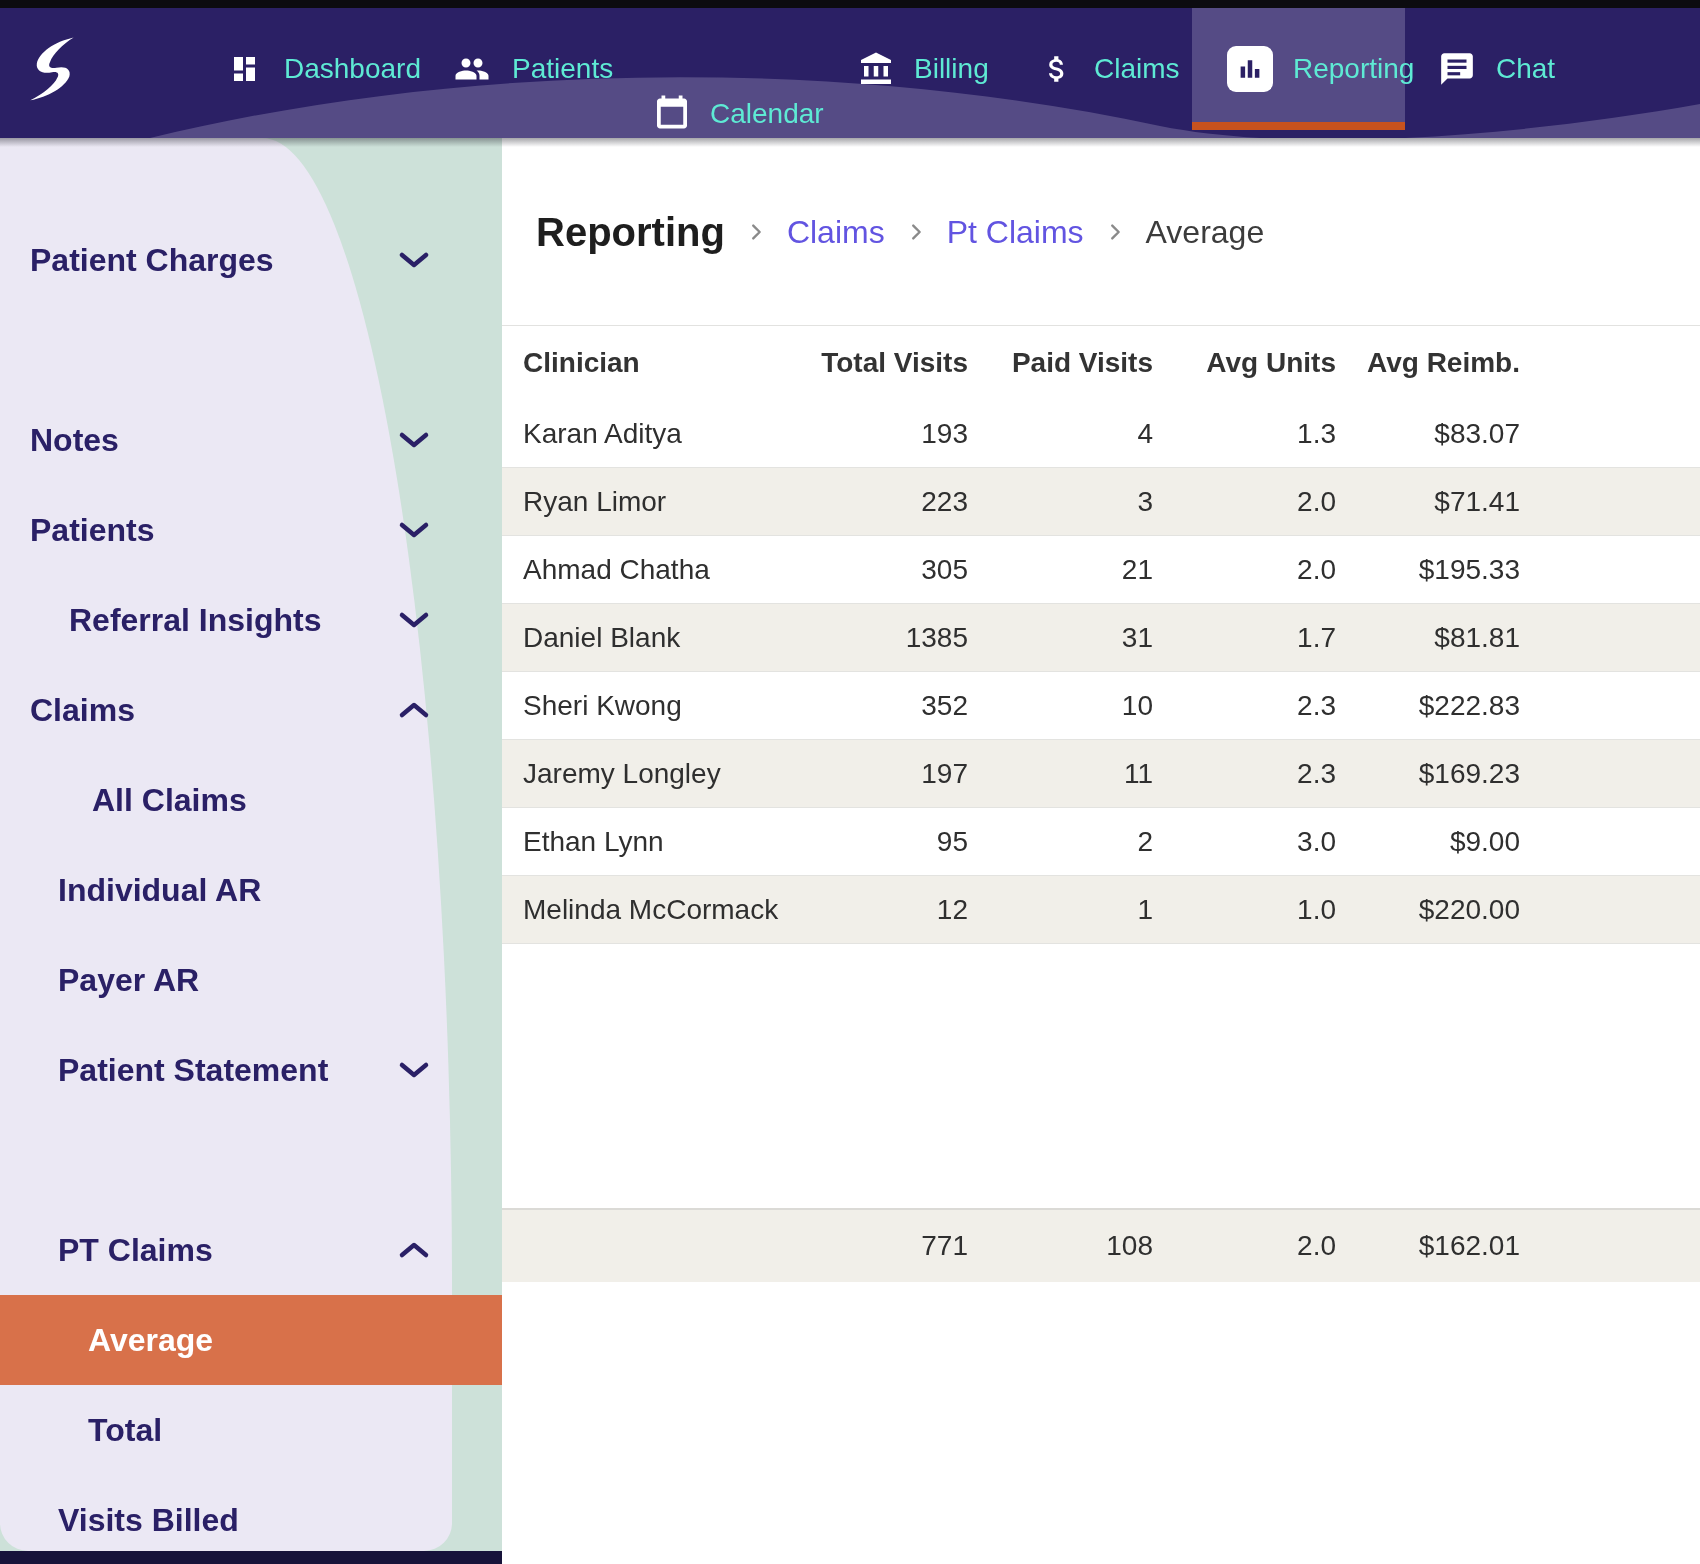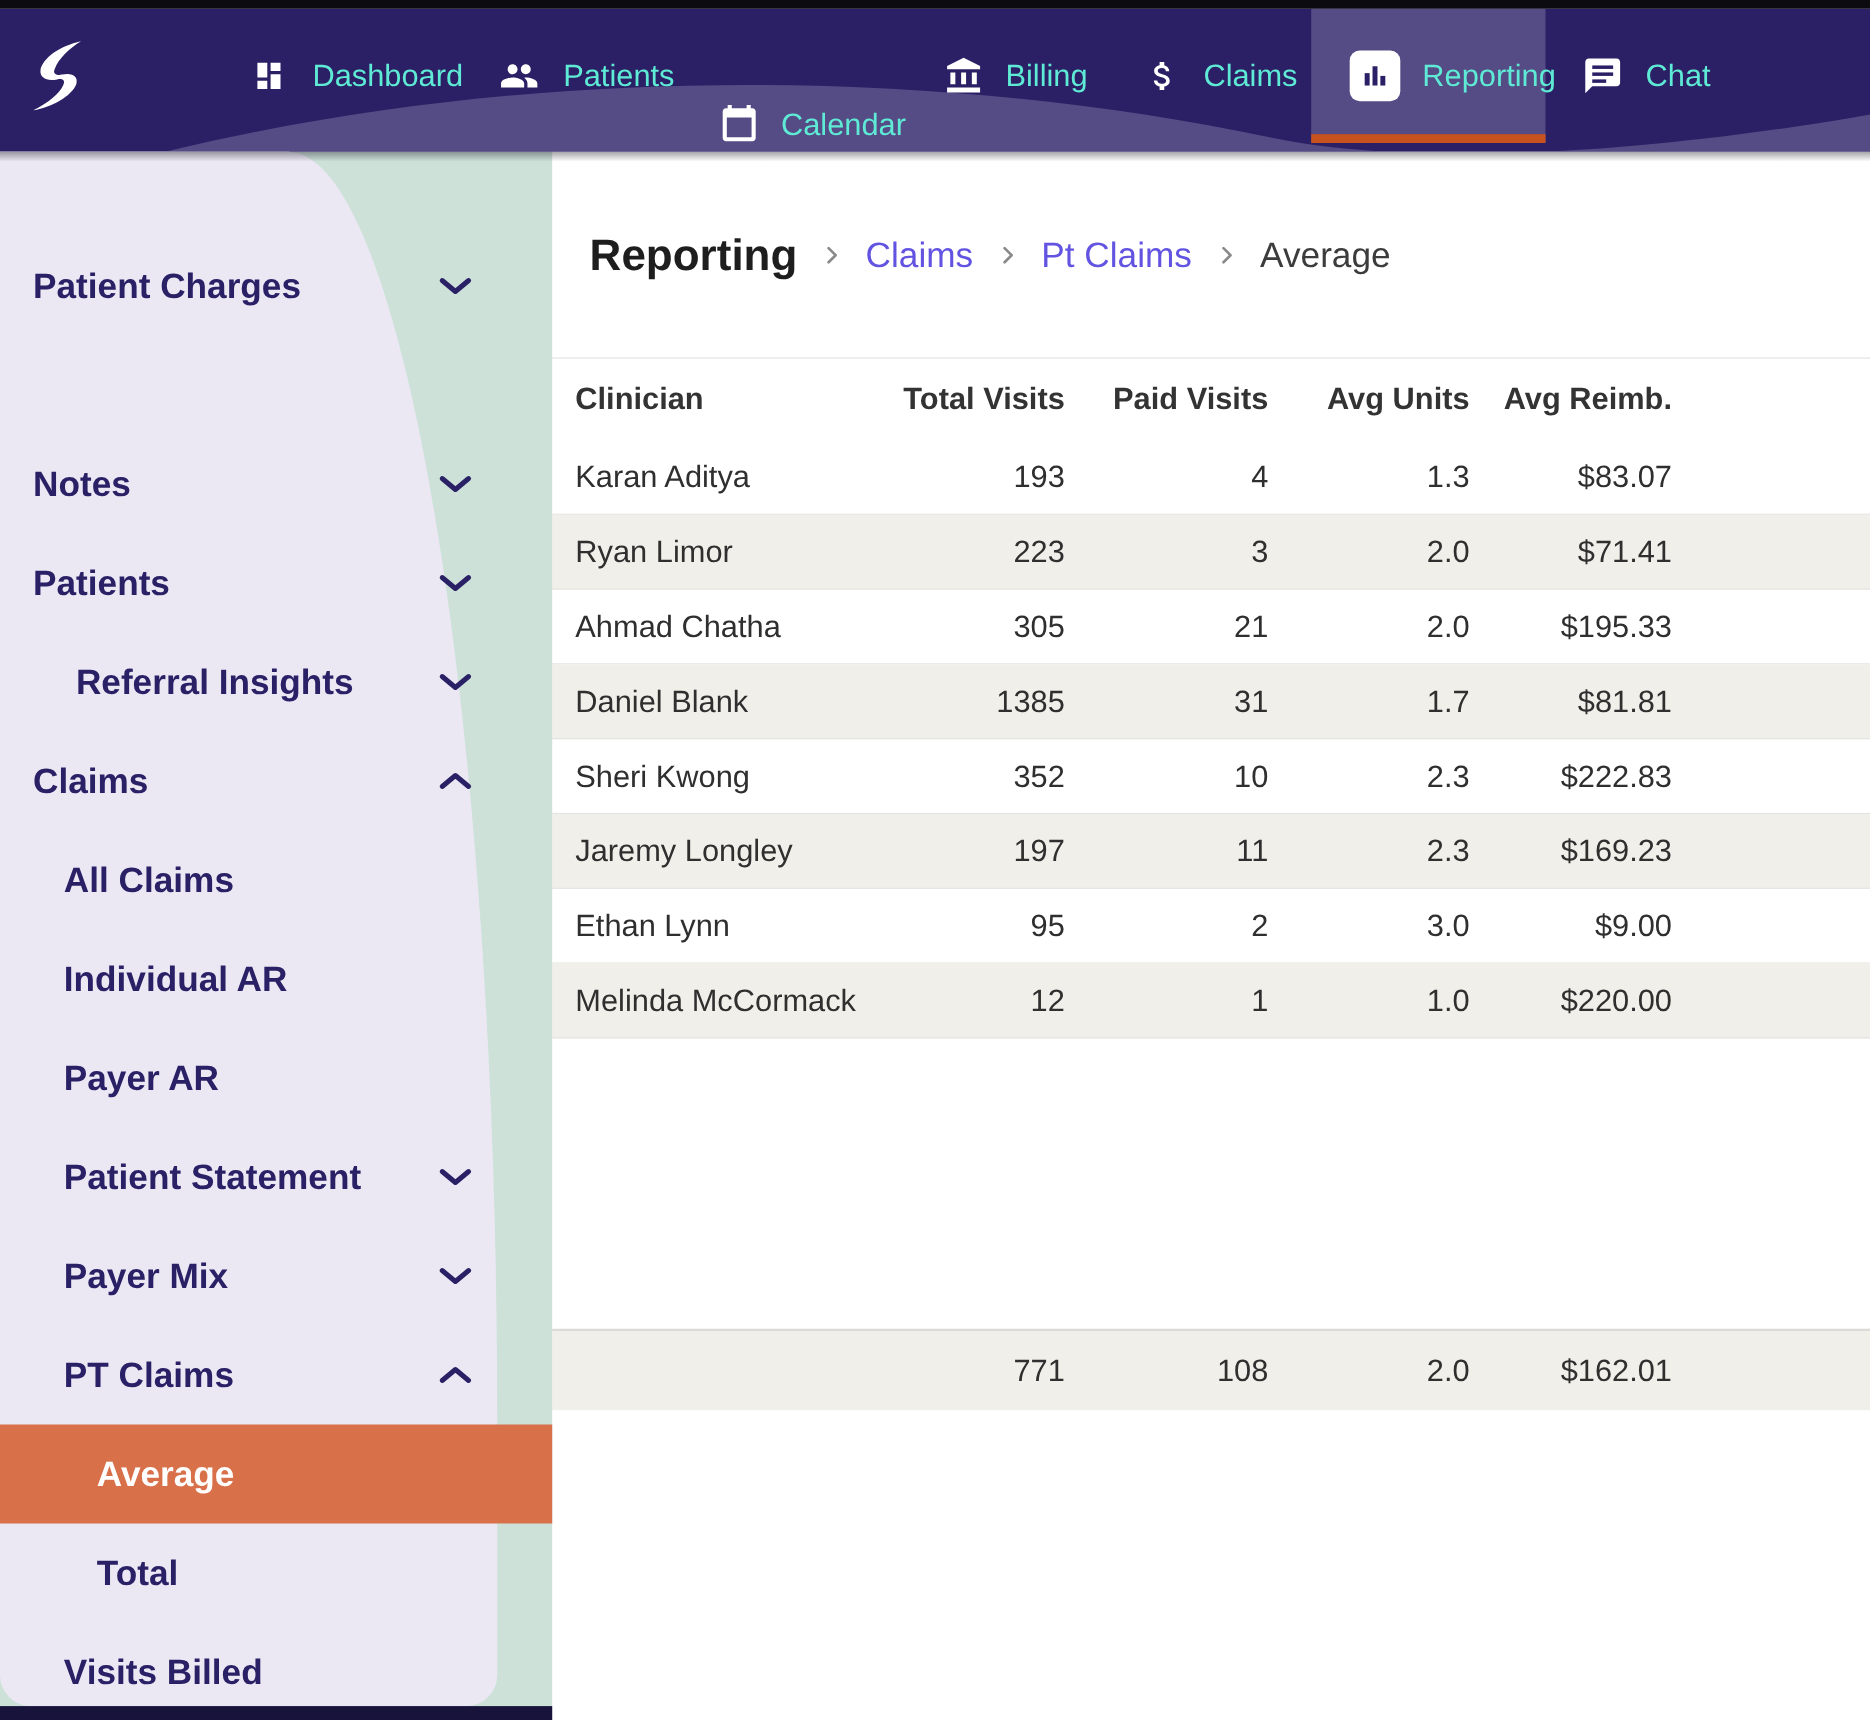--- a/index.html
+++ b/index.html
@@ -162,37 +162,31 @@
     <svg class="side-chevron" viewBox="0 0 32 20">
         <polyline points="4,5 16,15 28,5" fill="none" stroke="#2a2066" stroke-width="4.5" stroke-linecap="round" stroke-linejoin="round"></polyline>
       </svg>
   </div>
   <div class="side-item lv1" style="top:527px;">
     <span class="lbl">Claims</span>
     <svg class="side-chevron" viewBox="0 0 32 20">
         <polyline points="4,15 16,5 28,15" fill="none" stroke="#2a2066" stroke-width="4.5" stroke-linecap="round" stroke-linejoin="round"></polyline>
       </svg>
   </div>
-  <div class="side-item lv2" style="top:617px;">
+  <div class="side-item lv2" style="top:617px;padding-left:34px;">
     <span class="lbl">All Claims</span>
   </div>
   <div class="side-item lv2" style="top:707px;">
     <span class="lbl">Individual AR</span>
   </div>
   <div class="side-item lv2" style="top:797px;">
     <span class="lbl">Payer AR</span>
   </div>
   <div class="side-item lv2" style="top:887px;">
     <span class="lbl">Patient Statement</span>
-    <svg class="side-chevron" viewBox="0 0 32 20">
-        <polyline points="4,5 16,15 28,5" fill="none" stroke="#2a2066" stroke-width="4.5" stroke-linecap="round" stroke-linejoin="round"></polyline>
-      </svg>
-  </div>
-  <div class="side-item lv2" style="top:977px;">
-    <span class="lbl">Payer Mix</span>
     <svg class="side-chevron" viewBox="0 0 32 20">
         <polyline points="4,5 16,15 28,5" fill="none" stroke="#2a2066" stroke-width="4.5" stroke-linecap="round" stroke-linejoin="round"></polyline>
       </svg>
   </div>
   <div class="side-item lv2" style="top:1067px;">
     <span class="lbl">PT Claims</span>
     <svg class="side-chevron" viewBox="0 0 32 20">
         <polyline points="4,15 16,5 28,15" fill="none" stroke="#2a2066" stroke-width="4.5" stroke-linecap="round" stroke-linejoin="round"></polyline>
       </svg>
   </div>

